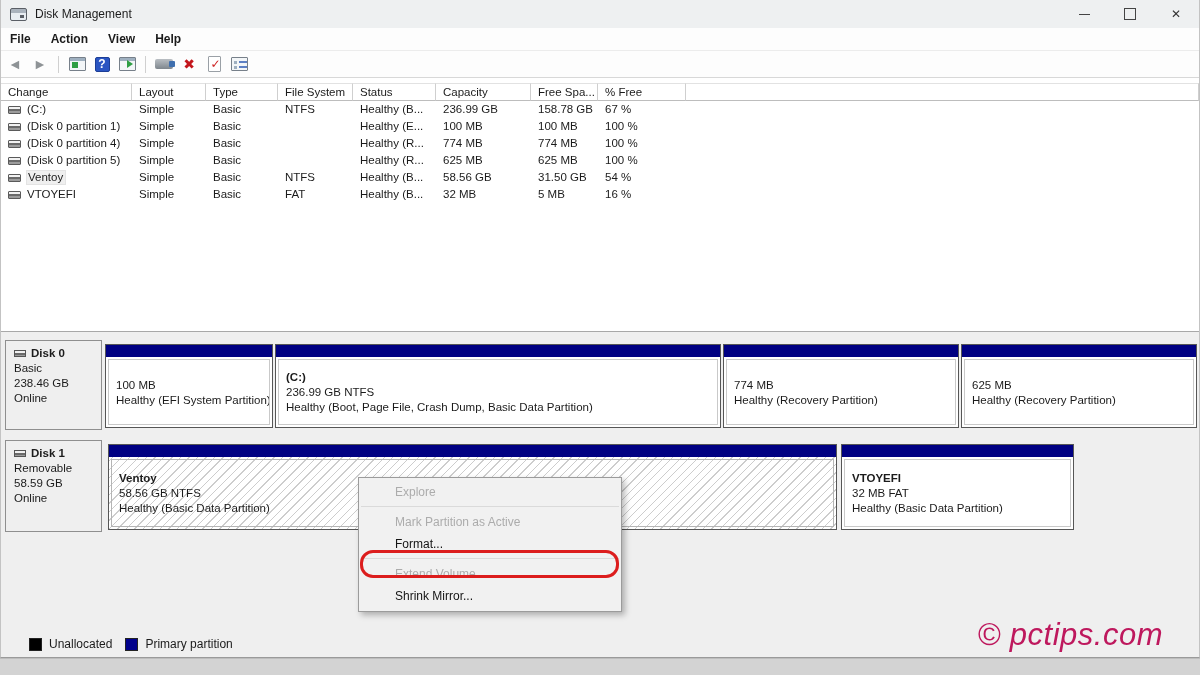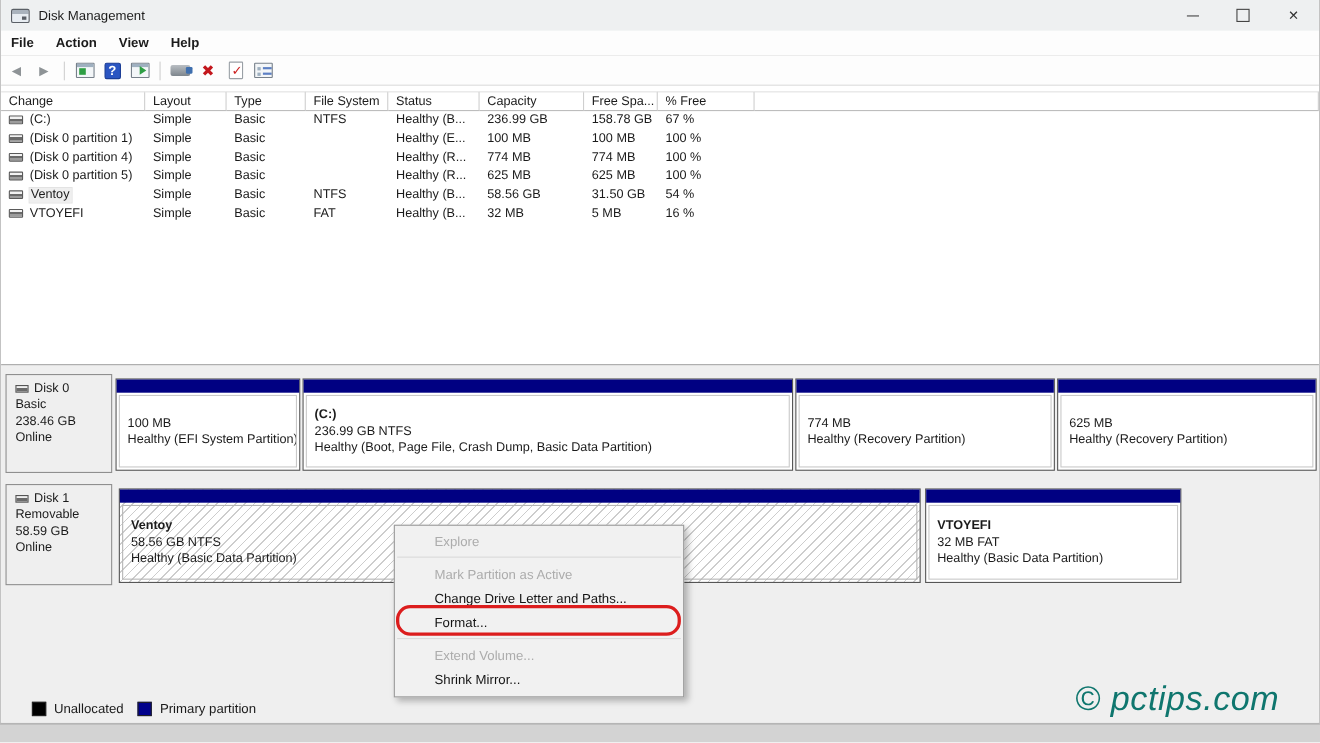--- a/index.html
+++ b/index.html
@@ -67,21 +67,21 @@
   .vname-hl { background:#efefef; outline:1px solid #e3e3e3; padding:0 2px 1px 1px; }
 
   
   .bottompane { position:absolute; left:0; top:331px; width:100%; height:326px; background:#efefef; border-top:1px solid #a8a8a8; }
 
   .diskrow { position:absolute; left:0; width:1200px; }
   .diskrow.d0 { top:340px; height:90px; }
   .diskrow.d1 { top:440px; height:92px; }
   .diskhdr { position:absolute; left:4px; top:0; width:97px; height:100%; background:#efefef;
              border:1px solid #8f8f8f; padding:5px 0 0 8px; font-size:11.5px; line-height:15px; }
-  .diskhdr .dname { font-weight:normal; display:flex; align-items:center; gap:5px; }
+  .diskhdr .dname { font-weight:bold; display:flex; align-items:center; gap:5px; }
   .disk-ic { display:inline-block; width:12px; height:7px;
              background:linear-gradient(#f0f0f0 0 2px,#6a6a6a 2px 4px,#9c9c9c 4px); border:1px solid #555; }
 
   .part { position:absolute; top:4px; border:1px solid #565656; background:#fff; }
   .d0 .part { height:84px; }
   .d1 .part { height:86px; }
   .pbar { height:12px; width:100%; }
   .pbody { position:absolute; left:2px; right:2px; top:14px; bottom:2px; border:1px solid #c9c9c9; background:#fff;
            display:flex; flex-direction:column; justify-content:center; padding-left:7px; gap:1px; overflow:hidden; }
   .pline { font-size:11.5px; line-height:14px; white-space:nowrap; }
@@ -89,21 +89,21 @@
   .pline:empty { display:none; }
   .part.hatched { background:repeating-linear-gradient(135deg,#ffffff 0px,#ffffff 5px,#cdcdcd 5px,#cdcdcd 6px); }
   .part.hatched .pbody { background:transparent; border-color:#b5b5b5; }
 
   
   .legend { position:absolute; left:28px; top:637px; display:flex; align-items:center; gap:13px; font-size:12px; }
   .legend-item { display:flex; align-items:center; gap:7px; }
   .legend-swatch { width:13px; height:13px; border:1px solid #222; }
 
   .watermark { position:absolute; right:36px; top:617px; font-size:31px; font-style:italic;
-               color:#0f766e; letter-spacing:0.5px; }
+               color:#be185d; letter-spacing:0.5px; }
 
   .taskbar-strip { position:absolute; left:0; top:658px; width:100%; height:17px; background:#d3d3d3; border-top:1px solid #bdbdbd; }
 
   
   .ctxmenu { position:absolute; left:358px; top:477px; width:264px; background:#f1f1f1;
              border:1px solid #9b9b9b; box-shadow:3px 3px 6px rgba(0,0,0,.28); padding:3px 0 4px; z-index:5; }
   .ctx-item { height:22px; line-height:22px; padding-left:36px; font-size:12px; color:#141414; white-space:nowrap; }
   .ctx-item.disabled { color:#acacac; }
   .ctx-sep { height:1px; background:#dadada; margin:3px 2px 4px; }
 
@@ -327,21 +327,20 @@
 
     <div class="watermark">© pctips.com</div>
   </div>
 
   <div class="taskbar-strip"></div>
 
   <div class="ctxmenu">
     <div class="ctx-item disabled">Explore</div>
     <div class="ctx-sep"></div>
     <div class="ctx-item disabled">Mark Partition as Active</div>
-    <div class="ctx-item">Change Drive Letter and Paths...</div>
     <div class="ctx-item">Format...</div>
     <div class="ctx-sep"></div>
     <div class="ctx-item disabled">Extend Volume...</div>
     <div class="ctx-item">Shrink Mirror...</div>
   </div>
 
   <div class="annotation" style="border-color: rgb(220, 29, 29);"></div>
 </div>
 
 </body></html>

